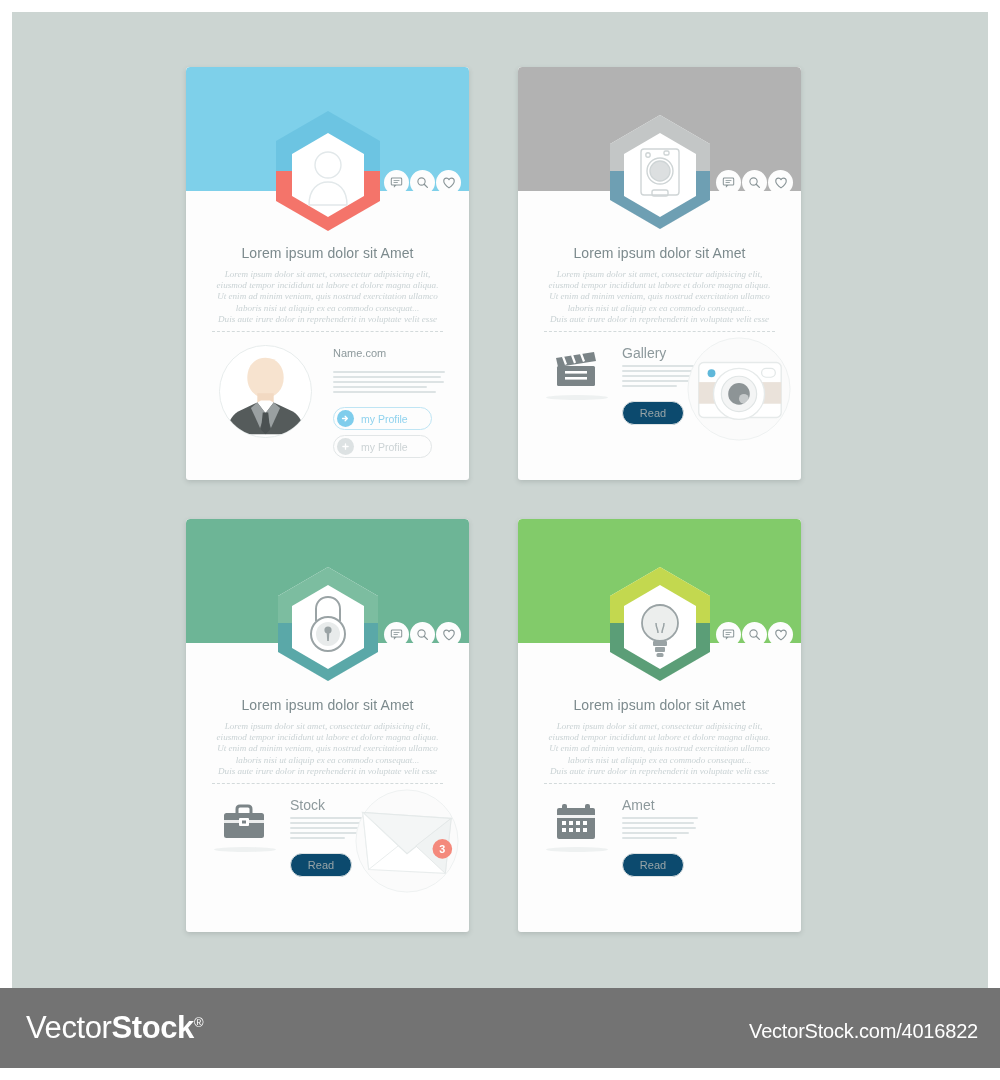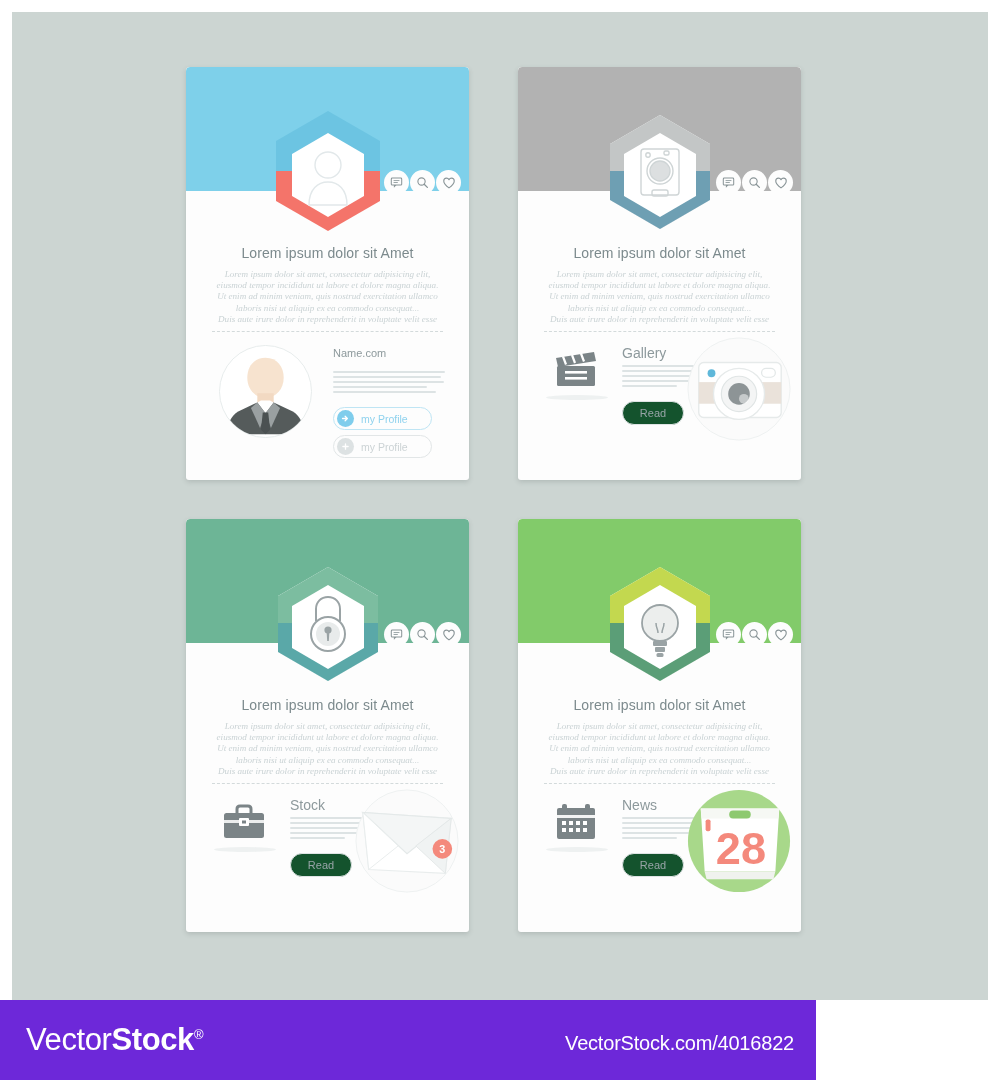--- a/index.html
+++ b/index.html
@@ -175,38 +175,38 @@
     font-size: 14px;
     color: #8d999c;
     margin-bottom: 4px;
   }
   .read-btn {
     position: absolute;
     left: 104px; top: 334px;
     width: 62px; height: 24px;
     border: 1px solid #dfe4e5;
     border-radius: 13px;
-    background: #14532d;
+    background: #0c4a6e;
     display: flex; align-items: center; justify-content: center;
     font-size: 11px;
     color: #98a4a7;
   }
   .illus {
     position: absolute;
     right: 8px; top: 268px;
     width: 108px; height: 108px;
   }
   .illus svg { display: block; width: 108px; height: 108px; }
 
   
   .footer {
     position: absolute;
-    left: 0; bottom: 0;
-    width: 816px; height: 80px;
-    background: #6d28d9;
+    left: 0; bottom: 12px;
+    width: 1000px; height: 80px;
+    background: #737373;
   }
   .wm-logo {
     position: absolute;
     left: 26px; top: 22px;
     color: #ffffff;
     font-size: 31px;
     letter-spacing: -.4px;
     white-space: nowrap;
   }
   .wm-logo .thin { font-weight: 300; }
@@ -585,42 +585,31 @@
             <rect x="23" y="20" width="4" height="4"></rect>
             <rect x="30" y="20" width="4" height="4"></rect>
           <rect x="9" y="27" width="4" height="4"></rect>
             <rect x="16" y="27" width="4" height="4"></rect>
             <rect x="23" y="27" width="4" height="4"></rect>
             <rect x="30" y="27" width="4" height="4"></rect>
         </g>
       </svg>
     </div>
     <div class="feature-text">
-      <div class="feature-title">News</div>
+      <div class="feature-title">Amet</div>
       <div class="name-lines">
         <div class="miniline" style="width:100%"></div>
         <div class="miniline" style="width:95%"></div>
         <div class="miniline" style="width:98%"></div>
         <div class="miniline" style="width:88%"></div>
         <div class="miniline" style="width:72%"></div>
       </div>
     </div>
     <div class="read-btn">Read</div>
 
-    <div class="illus">
-      <svg viewBox="0 0 110 110">
-        <circle cx="55" cy="55" r="52" fill="#a8d88a"></circle>
-        <path d="M16 22 L96 22 L92 86 L20 86 Z" fill="#ffffff"></path>
-        <path d="M16 22 L96 22 L95 32 L17 32 Z" fill="#f6f8f4"></path>
-        <rect x="45" y="24" width="22" height="8" rx="4" fill="#8dc96f"></rect>
-        <rect x="21" y="33" width="5" height="12" rx="2" fill="#f4897c"></rect>
-        <text x="57" y="78" font-family="Liberation Sans, sans-serif" font-size="46" font-weight="700" fill="#f4897c" text-anchor="middle">28</text>
-        <path d="M20 86 L92 86 L90 94 L22 94 Z" fill="#f0f2ee"></path>
-      </svg>
-    </div>
   </div>
 
 </div>
 
 <div class="footer">
   <div class="wm-logo"><span class="thin">Vector</span><span class="bold">Stock</span><span class="reg">®</span></div>
   <div class="wm-url">VectorStock.com/4016822</div>
 </div>
 
 </body></html>

